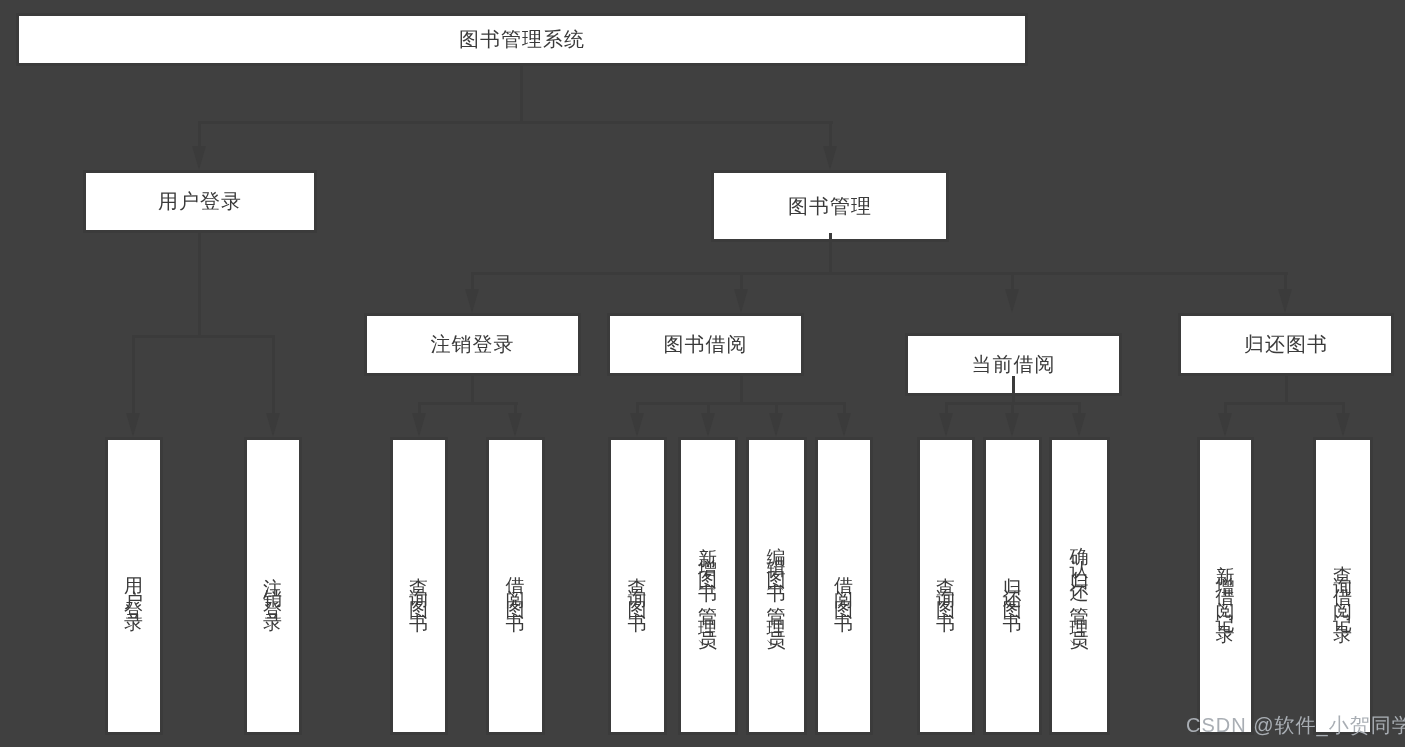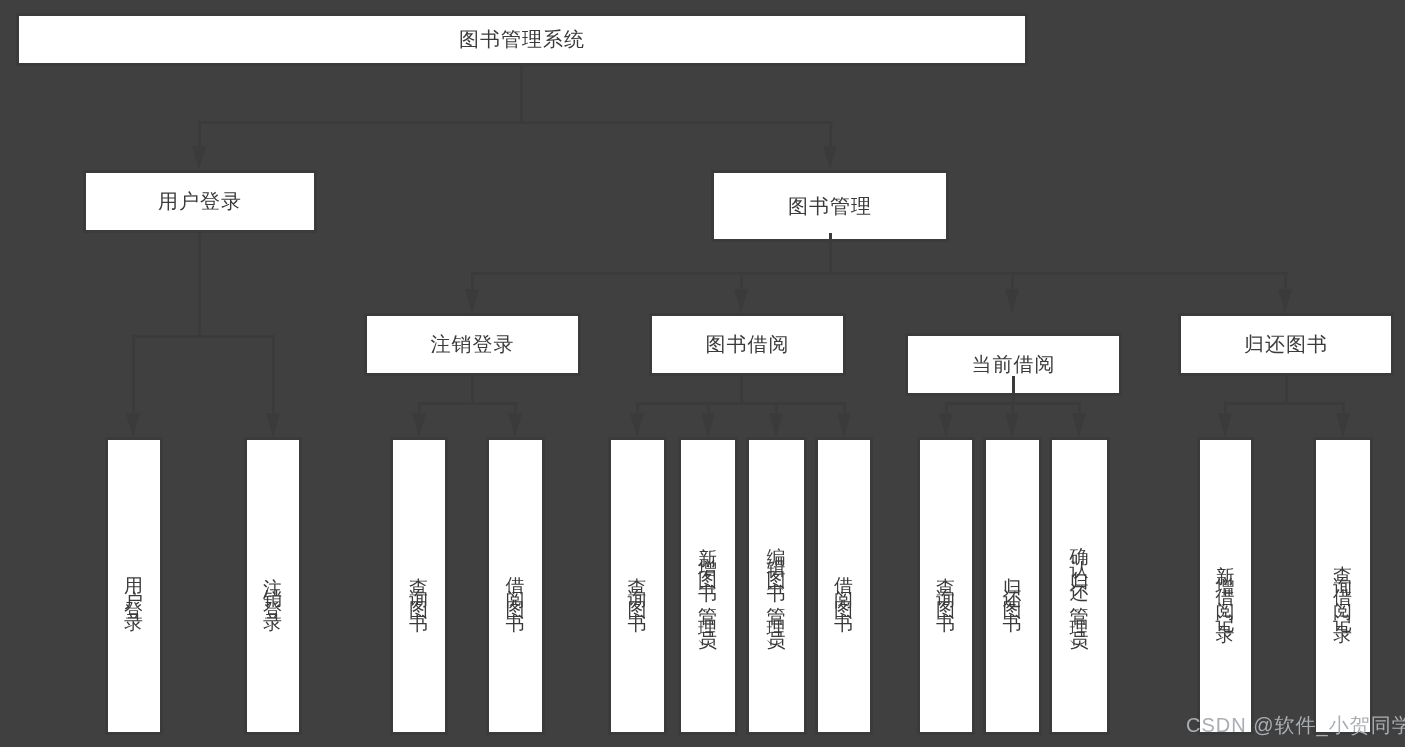--- a/index.html
+++ b/index.html
@@ -101,21 +101,21 @@
   <div class="vline" style="left:740px; top:272px; width:3px; height:20px;"></div>
   <div class="arrow" style="left:734px; top:289px;"></div>
   <div class="vline" style="left:1011px; top:272px; width:3px; height:20px;"></div>
   <div class="arrow" style="left:1005px; top:289px;"></div>
   <div class="vline" style="left:1284px; top:272px; width:3px; height:20px;"></div>
   <div class="arrow" style="left:1278px; top:289px;"></div>
 
   <div class="box" style="left:364px; top:313px; width:217px; height:63px;">
     <span>注销登录</span>
   </div>
-  <div class="box" style="left:649px; top:313px; width:197px; height:63px;">
+  <div class="box" style="left:607px; top:313px; width:197px; height:63px;">
     <span>图书借阅</span>
   </div>
   <div class="box" style="left:905px; top:313px; width:217px; height:63px;margin-top:20px;">
     <span>当前借阅</span>
   </div>
   <div class="box" style="left:1178px; top:313px; width:216px; height:63px;">
     <span>归还图书</span>
   </div>
 
   <div class="vline" style="left:471px; top:376px; width:3px; height:29px;"></div>

